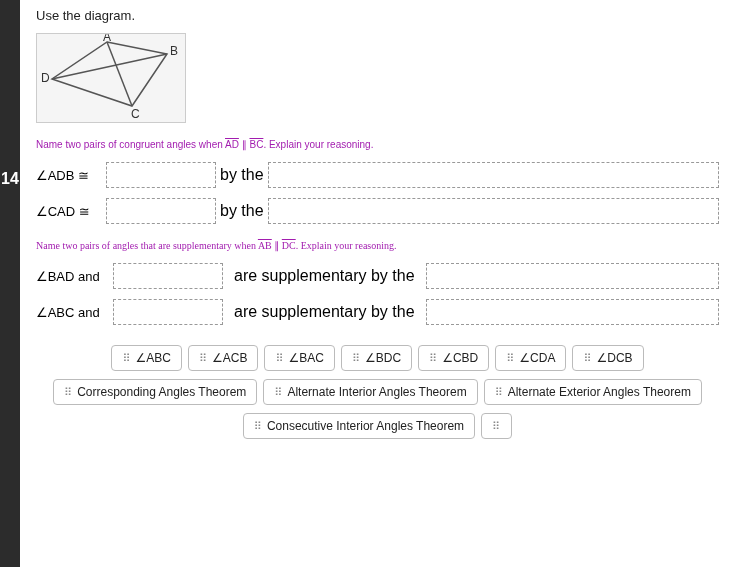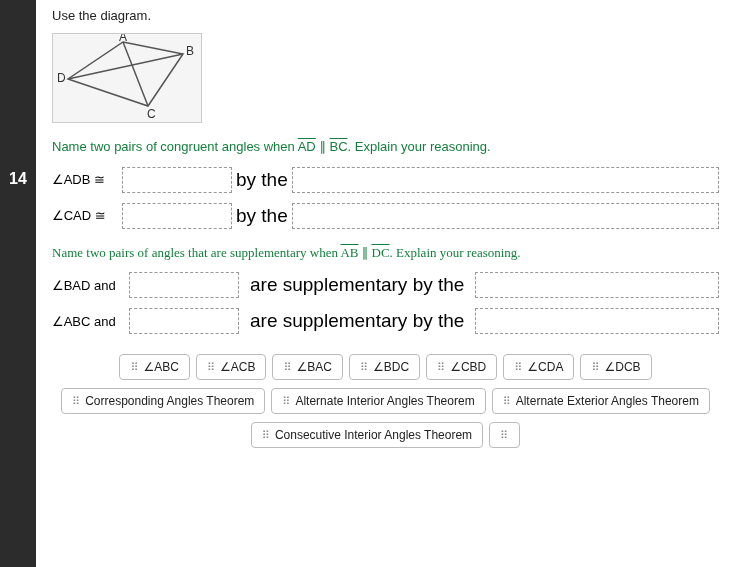--- a/index.html
+++ b/index.html
@@ -12,21 +12,21 @@
       min-height: 100vh;
     }
     .page {
       width: 739px;
       min-height: 567px;
       background: #fff;
       position: relative;
       display: flex;
     }
     .number-bar {
-      width: 36px;
+      width: 20px;
       background: #2c2c2c;
       display: flex;
       align-items: flex-start;
       justify-content: center;
       padding-top: 170px;
       flex-shrink: 0;
     }
     .number-label {
       color: #fff;
       font-size: 16px;
@@ -43,22 +43,22 @@
     }
     .diagram-container {
       width: 150px;
       height: 90px;
       background: #f5f5f5;
       border: 1px solid #ccc;
       margin-bottom: 14px;
       position: relative;
     }
     .section-title {
-      font-size: 13px;
-      color: #15803d;
+      font-size: 10px;
+      color: #a21caf;
       margin-bottom: 10px;
       line-height: 1.5;
     }
     .overline {
       text-decoration: overline;
     }
     .equation-row {
       display: flex;
       align-items: center;
       margin-bottom: 10px;
@@ -76,21 +76,21 @@
       display: inline-block;
     }
     .dashed-box-wide {
       border: 1.5px dashed #999;
       min-width: 260px;
       height: 26px;
       display: inline-block;
       flex: 1;
     }
     .by-the {
-      font-size: 19px;
+      font-size: 16px;
       margin: 0 4px;
     }
     .section-gap {
       margin-top: 14px;
       margin-bottom: 10px;
       font-family: Liberation Serif, serif;
     }
     .supp-row {
       display: flex;
       align-items: center;

